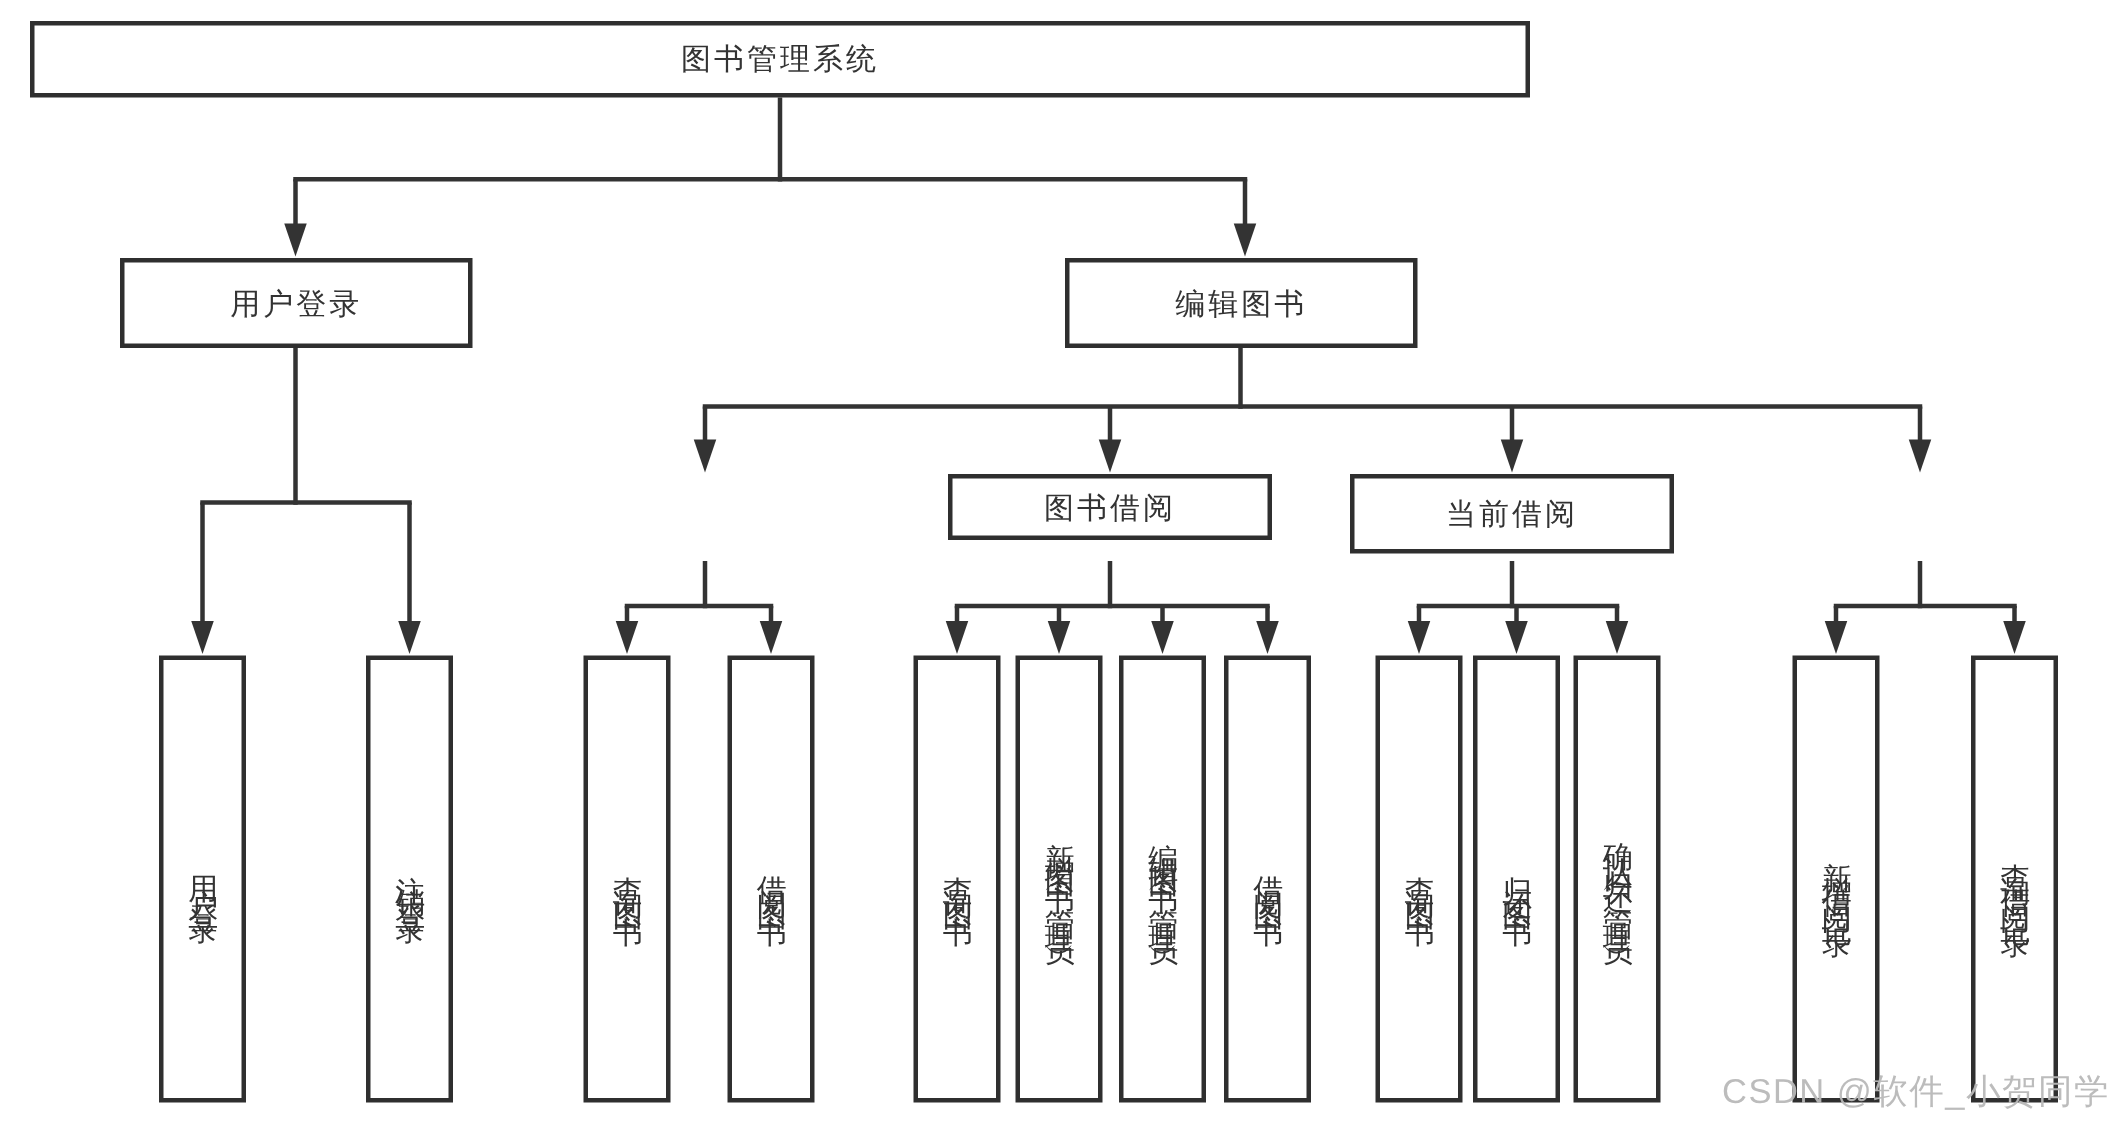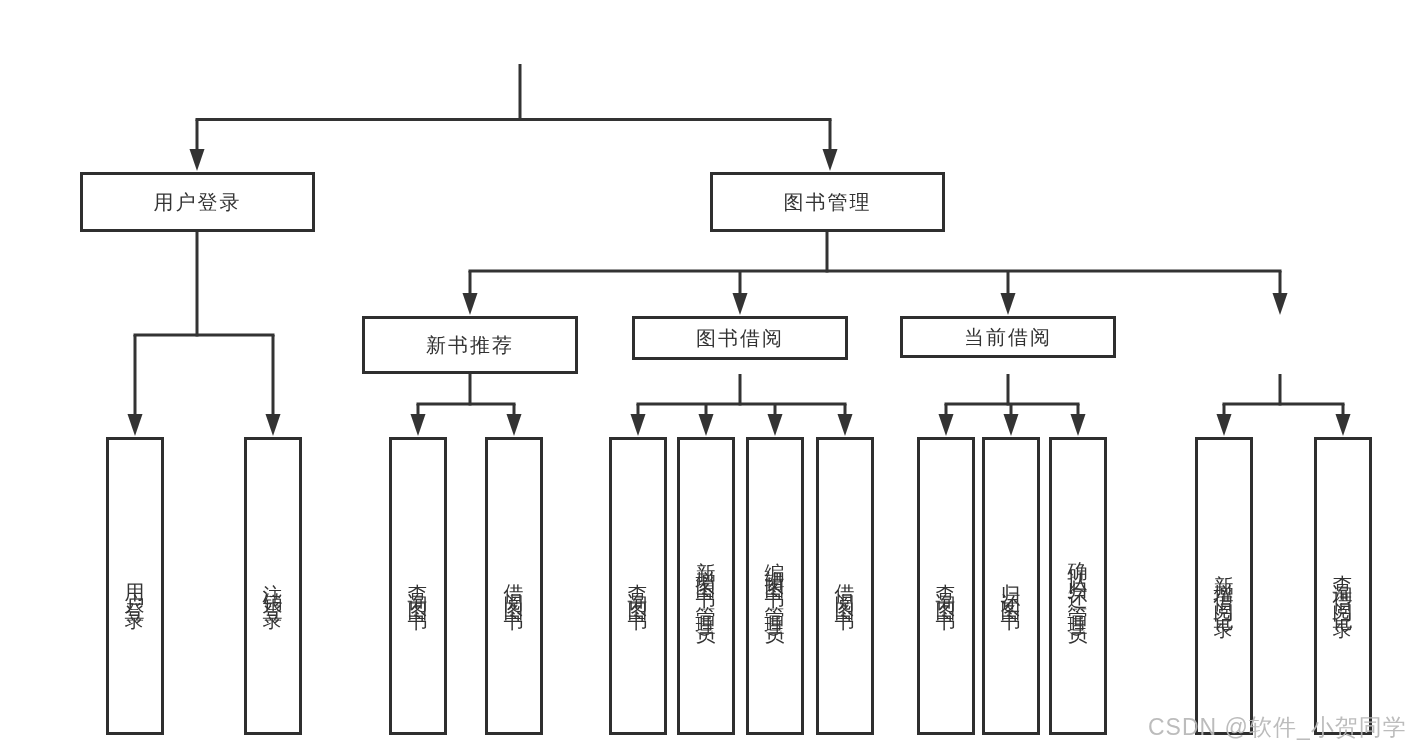--- a/index.html
+++ b/index.html
@@ -92,27 +92,27 @@
       <path d="M767.5 414 H782.5 L775 436 Z"></path>
       <path d="M837.5 414 H852.5 L845 436 Z"></path>
       <path d="M938.5 414 H953.5 L946 436 Z"></path>
       <path d="M1003.5 414 H1018.5 L1011 436 Z"></path>
       <path d="M1070.5 414 H1085.5 L1078 436 Z"></path>
       <path d="M1216.5 414 H1231.5 L1224 436 Z"></path>
       <path d="M1335.5 414 H1350.5 L1343 436 Z"></path>
     </g>
   </svg>
 
+  <div class="box-h" style="left:20px;top:14px;width:1000px;height:51px;">图书管理系统</div>
 
   <div class="box-h" style="left:80px;top:172px;width:235px;height:60px;">用户登录</div>
-  <div class="box-h" style="left:710px;top:172px;width:235px;height:60px;">图书管理</div>
+  <div class="box-h" style="left:710px;top:172px;width:235px;height:60px;">编辑图书</div>
 
-  <div class="box-h" style="left:362px;top:316px;width:216px;height:58px;">新书推荐</div>
   <div class="box-h" style="left:632px;top:316px;width:216px;height:44px;">图书借阅</div>
-  <div class="box-h" style="left:900px;top:316px;width:216px;height:42px;">当前借阅</div>
+  <div class="box-h" style="left:900px;top:316px;width:216px;height:53px;">当前借阅</div>
 
   <div class="box-v" style="left:106px;">用户登录</div>
   <div class="box-v" style="left:244px;">注销登录</div>
 
   <div class="box-v" style="left:389px;">查询图书</div>
   <div class="box-v" style="left:485px;">借阅图书</div>
 
   <div class="box-v" style="left:609px;">查询图书</div>
   <div class="box-v" style="left:677px;">新增图书（管理员）</div>
   <div class="box-v" style="left:746px;">编辑图书（管理员）</div>

